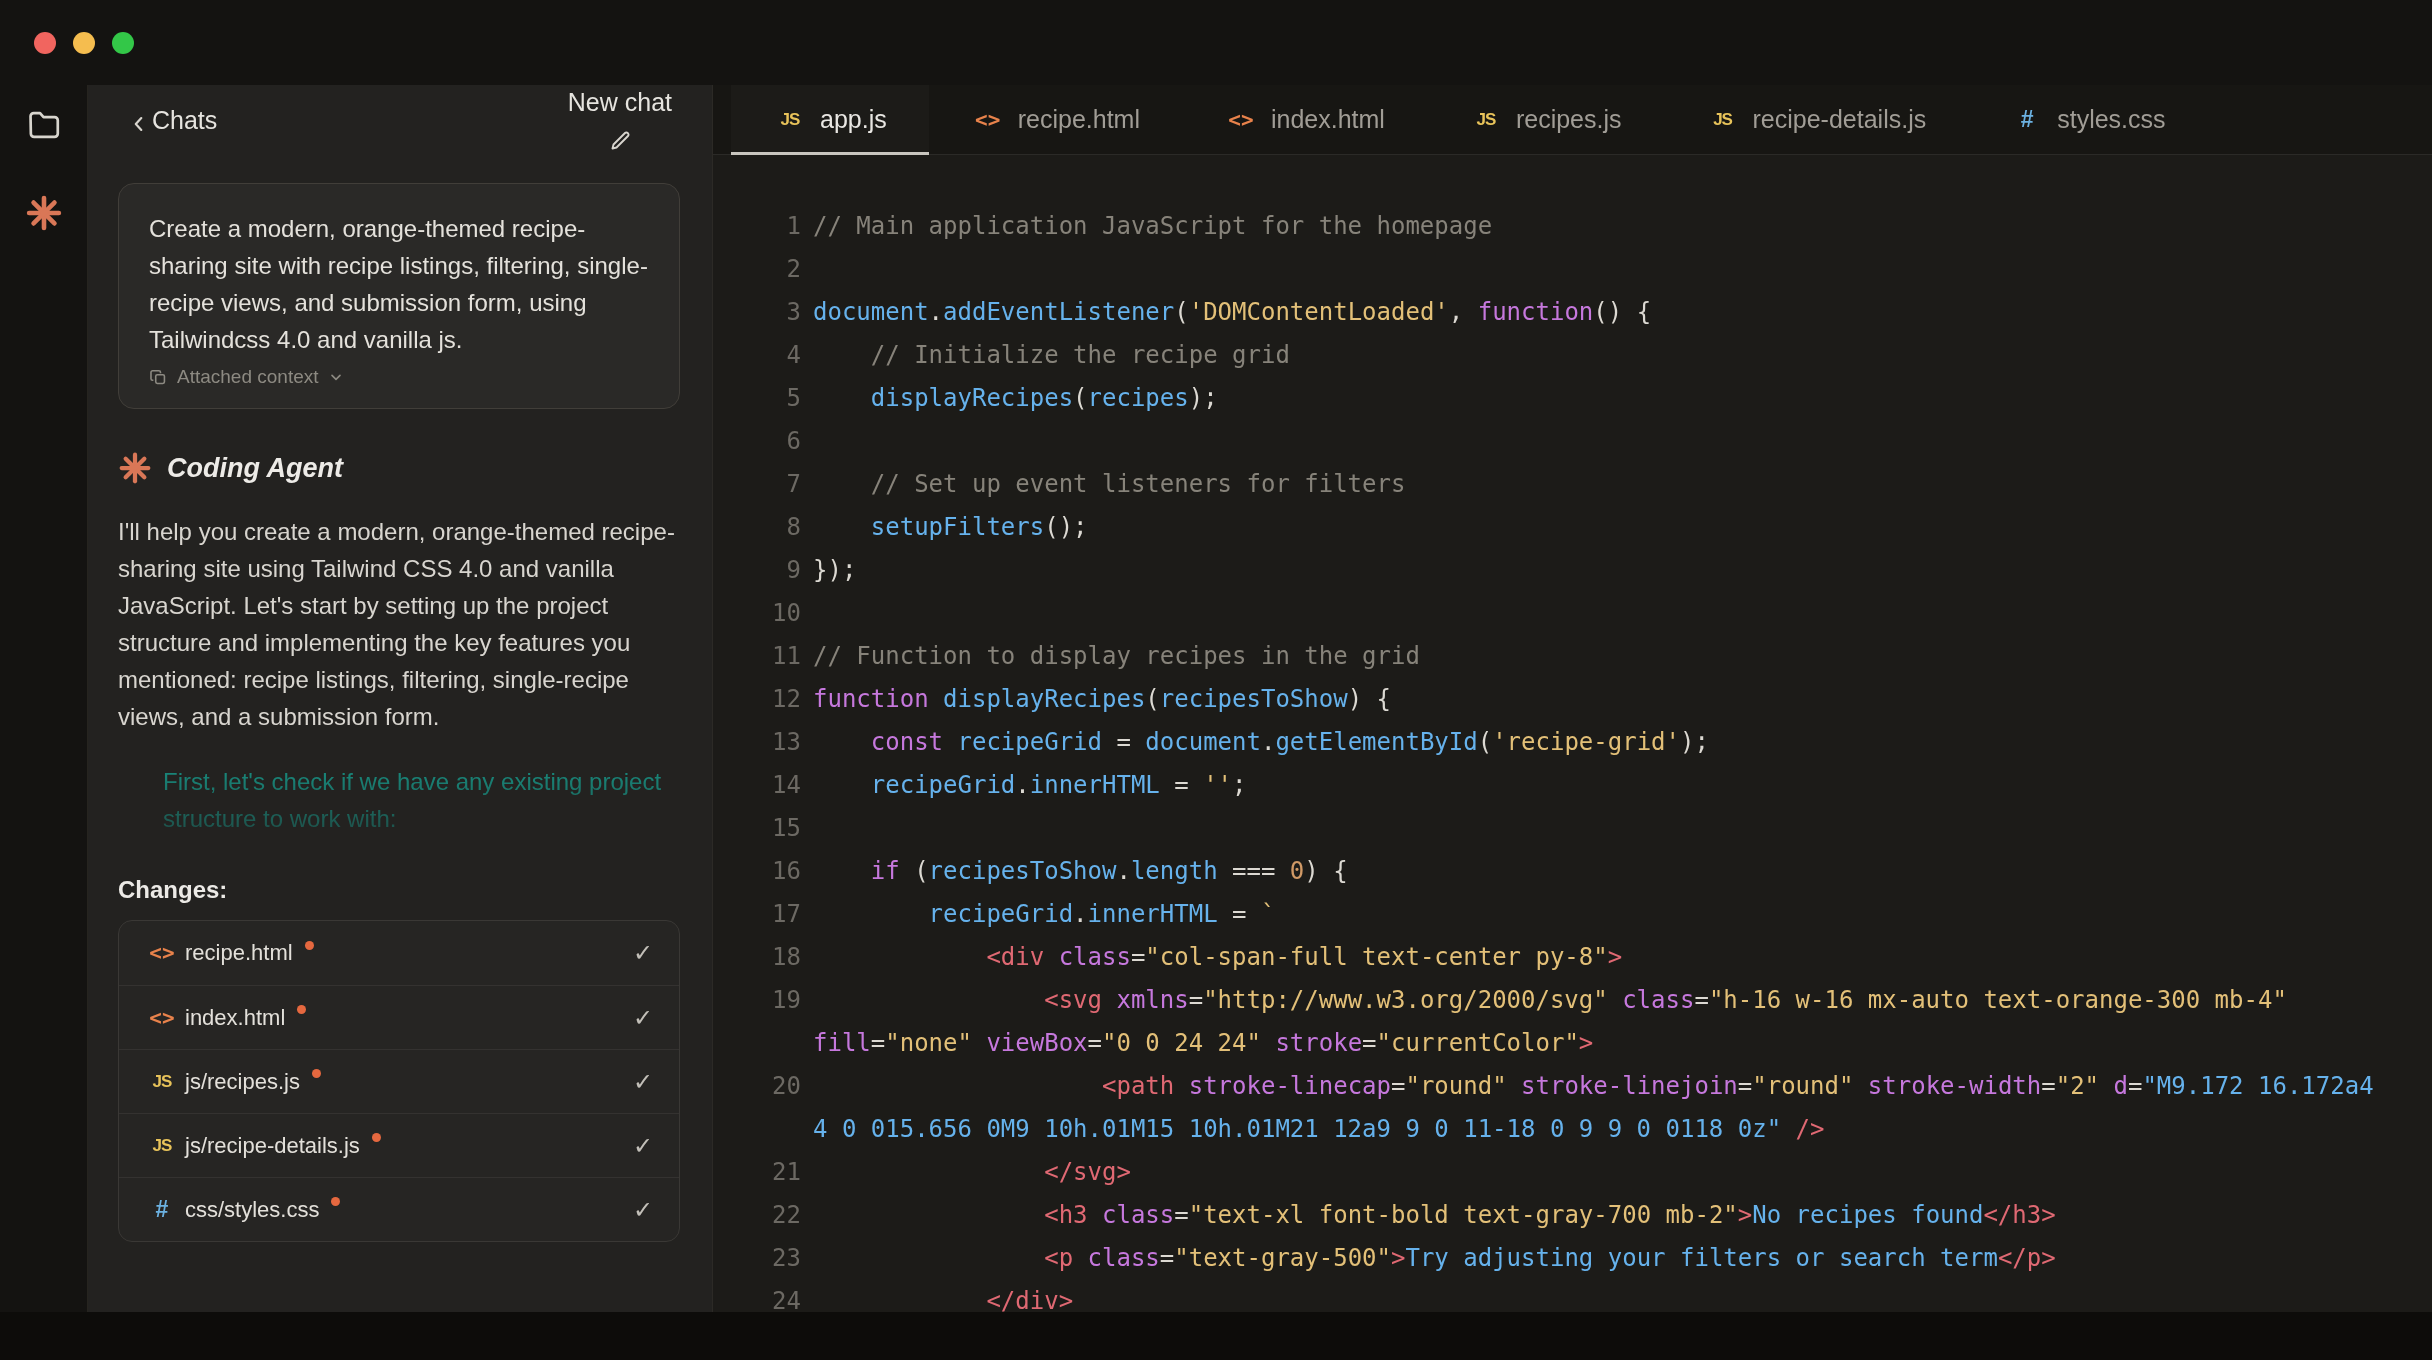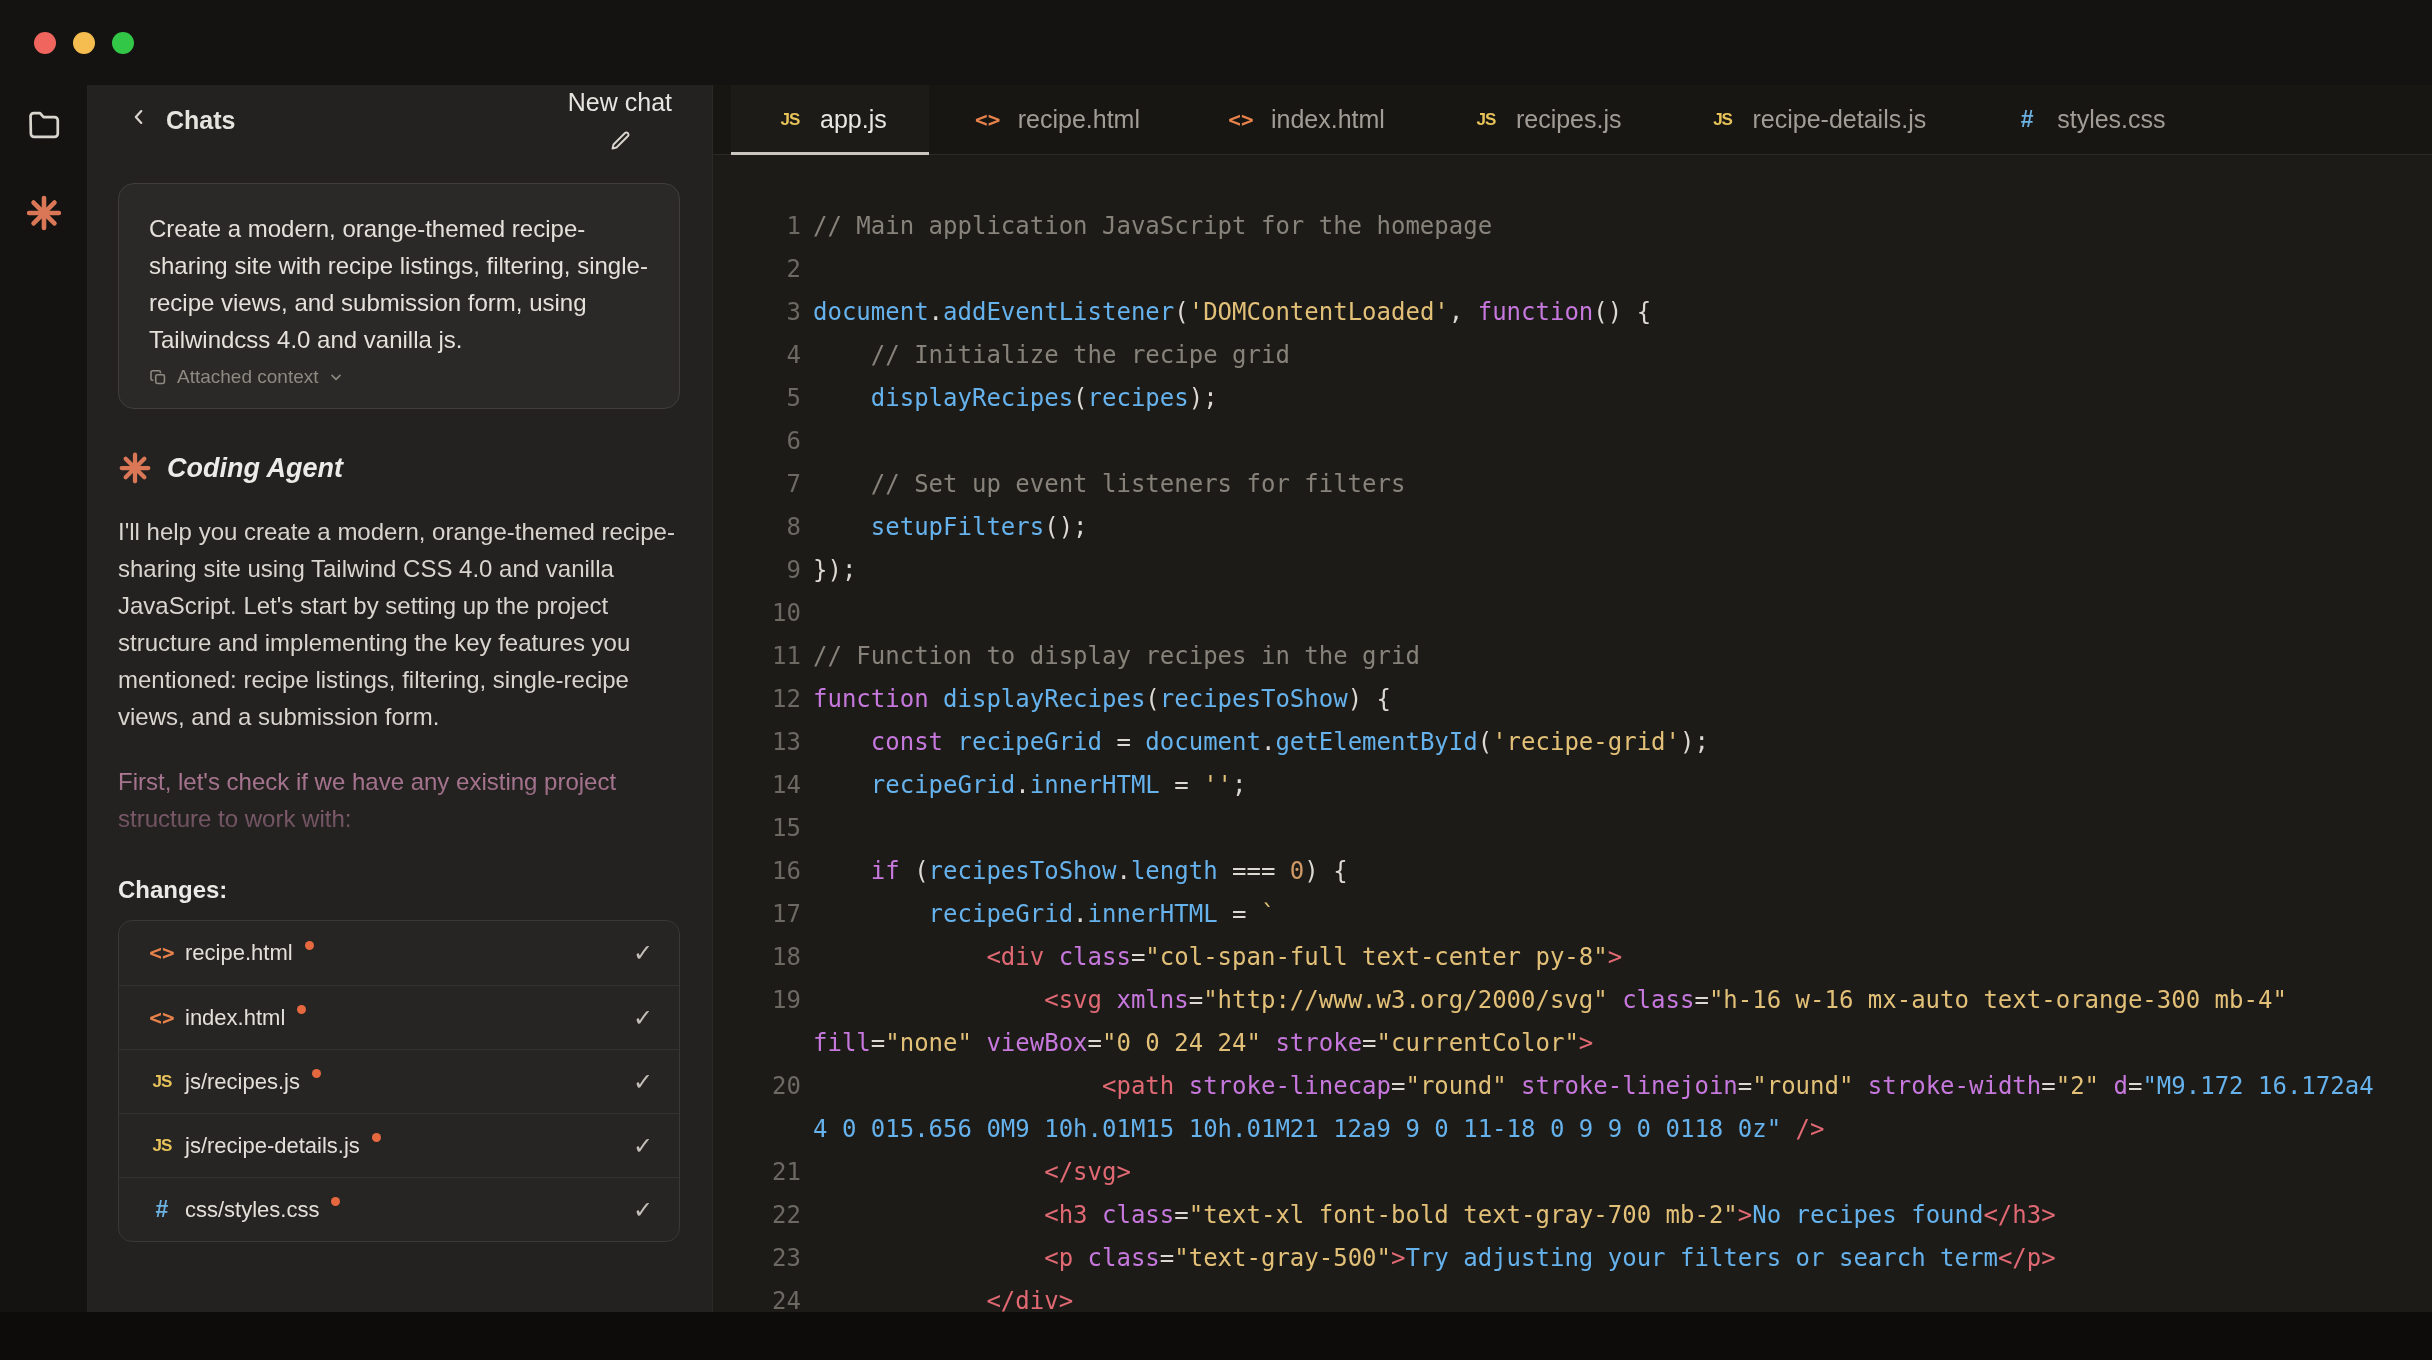--- a/index.html
+++ b/index.html
@@ -21,38 +21,38 @@
   
   .rail { flex:0 0 88px; background:#141311; border-right:1px solid #26241f;
           display:flex; flex-direction:column; align-items:center; padding-top:18px; gap:44px; }
   .rail .rail-btn { width:44px; height:44px; display:flex; align-items:center; justify-content:center; cursor:pointer; }
 
   
   .chat { flex:0 0 625px; background:#232220; border-right:1px solid #2c2a26;
           display:flex; flex-direction:column; min-height:0; }
   .chat-header { flex:0 0 70px; display:flex; align-items:center; justify-content:space-between;
                  padding:0 40px 0 40px; }
-  .back-btn { display:flex; align-items:flex-start; gap:16px; font-size:25px; font-weight:700; color:#e6e4df; cursor:pointer; }
+  .back-btn { display:flex; align-items:flex-end; gap:2px; font-size:25px; font-weight:400; color:#e6e4df; cursor:pointer; }
   .newchat-btn { display:flex; align-items:center; gap:12px; font-size:25px; font-weight:500; color:#e6e4df; cursor:pointer;flex-direction:column; }
 
   .chat-body { flex:1; overflow:hidden; padding:28px 32px 12px 30px; }
 
   .user-card { background:#2a2927; border:1.5px solid #413e39; border-radius:16px;
                padding:26px 30px 20px 30px; }
   .user-card-text { font-size:24px; line-height:37px; color:#e4e1db; }
   .attached { margin-top:8px; display:flex; align-items:center; gap:9px;
               font-size:19px; color:#8d8a82; cursor:pointer; }
 
   .agent-header { margin-top:42px; display:flex; align-items:center; gap:15px;font-style:italic; }
   .agent-name { font-size:27px; font-weight:700; color:#edebe7; }
 
   .assistant-text { margin-top:28px; font-size:24px; line-height:37px; color:#d8d5cf; }
-  .assistant-faded { margin-top:28px; font-size:24px; line-height:37px; color:#f9a8d4;
+  .assistant-faded { margin-top:28px; font-size:24px; line-height:37px; color:#14b8a6;
         -webkit-mask-image:linear-gradient(to bottom, rgba(0,0,0,.72) 0%, rgba(0,0,0,.28) 100%);
-        mask-image:linear-gradient(to bottom, rgba(0,0,0,.72) 0%, rgba(0,0,0,.28) 100%); }
+        mask-image:linear-gradient(to bottom, rgba(0,0,0,.72) 0%, rgba(0,0,0,.28) 100%);margin-left:45px; }
 
   .changes-heading { margin-top:39px; font-size:24px; font-weight:700; color:#eceae6; }
 
   .changes-list { margin-top:16px; border:1px solid #3a3835; border-radius:14px;
                   background:#262523; overflow:hidden; }
   .change-row { height:64px; display:flex; align-items:center; padding:0 26px;
                 border-top:1px solid #343230; cursor:pointer; }
   .change-row:first-child { border-top:none; }
   .change-name { margin-left:6px; font-size:22px; color:#e3e0da; }
   .mod-dot { width:9px; height:9px; border-radius:50%; background:var(--modified-dot);

